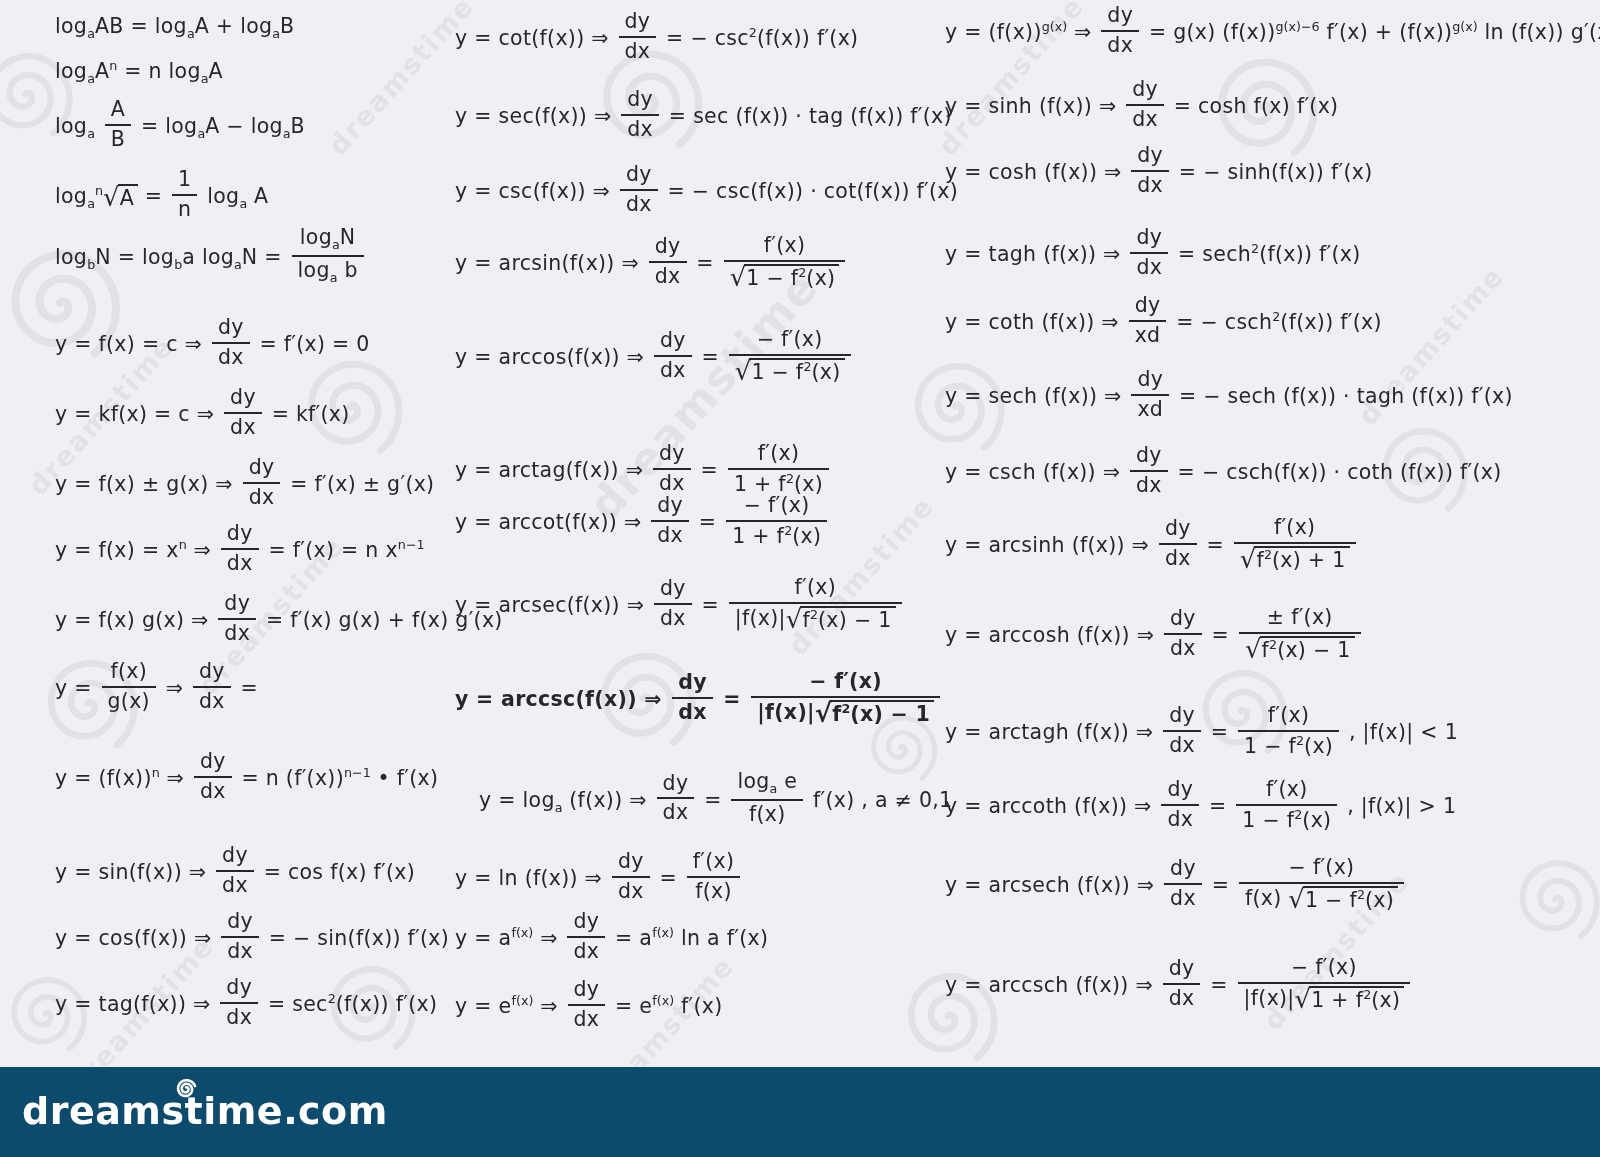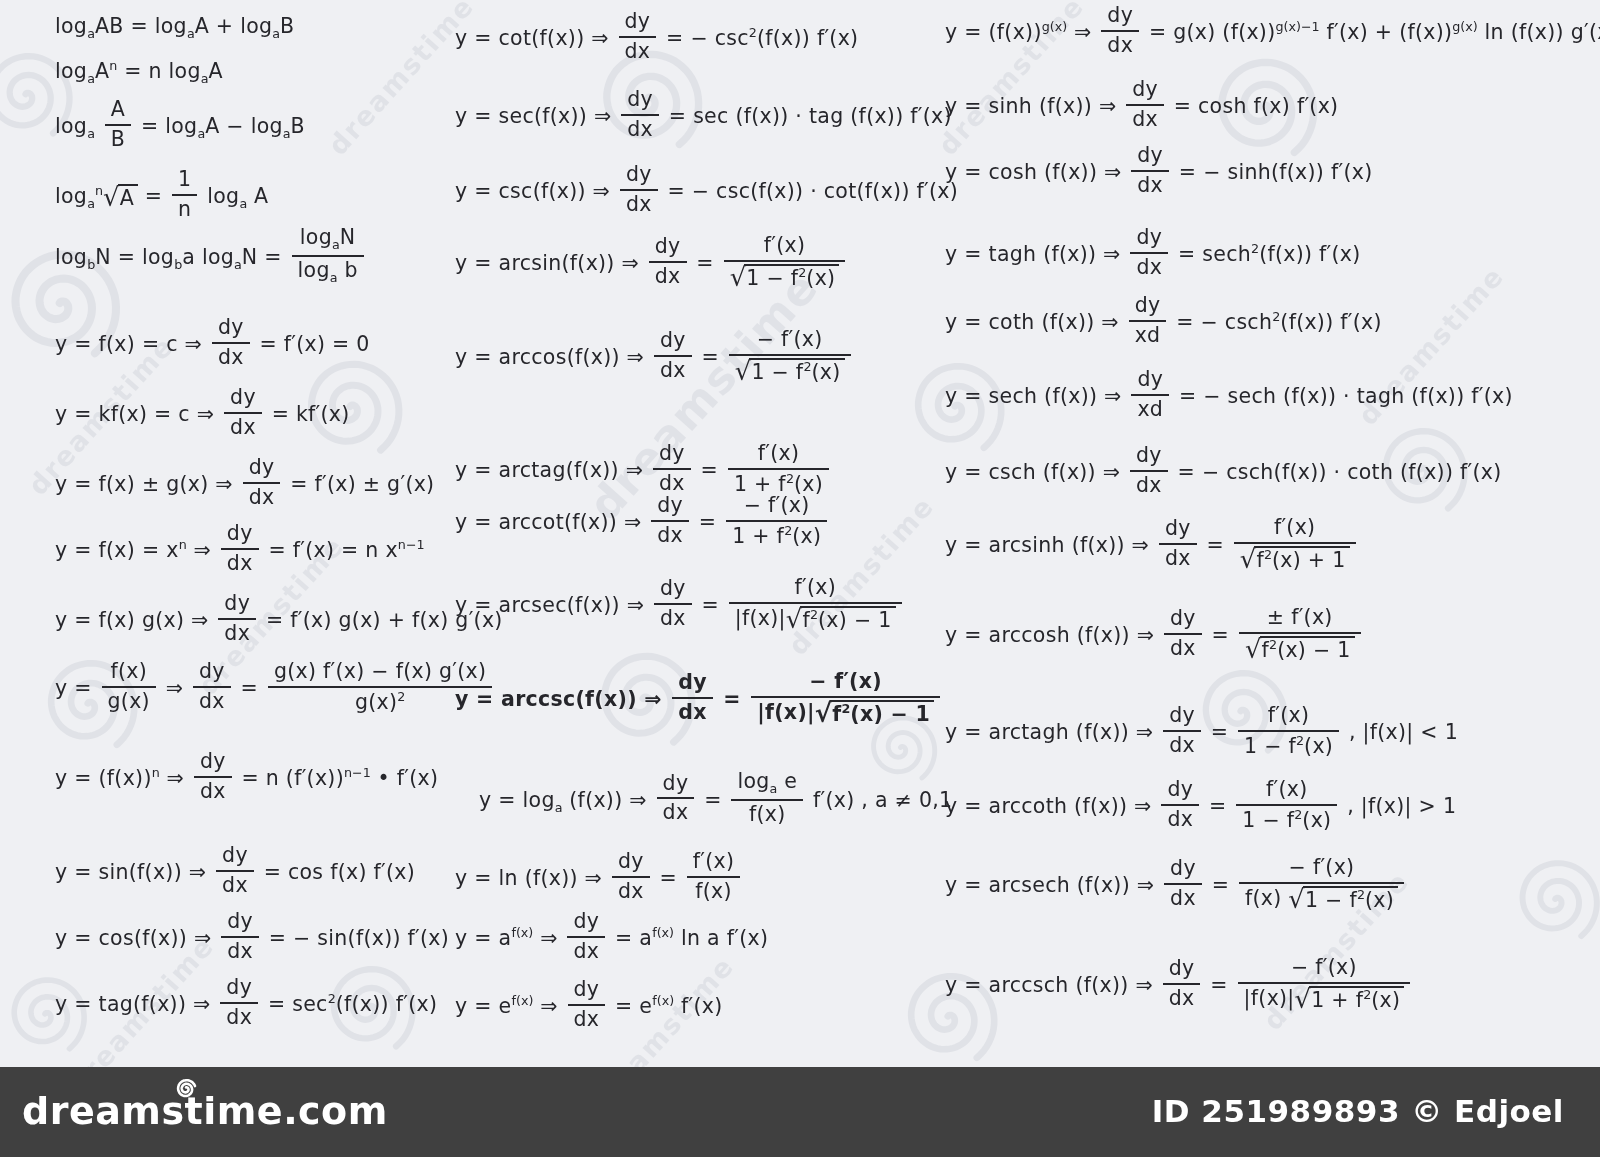--- a/index.html
+++ b/index.html
@@ -14,21 +14,21 @@
   .formula{position:absolute;white-space:nowrap;font-size:20.5px;letter-spacing:0.3px;}
   .fr{display:inline-flex;flex-direction:column;vertical-align:middle;text-align:center;
       margin:0 3px;transform:translateY(-3px);line-height:1.15;}
   .nu{display:block;padding:1px 6px 2px;border-bottom:2px solid #26262b;}
   .de{display:block;padding:2px 6px 0;}
   .sq{display:inline-flex;align-items:flex-end;vertical-align:middle;}
   .rs{font-size:1.25em;line-height:1;transform:translateY(1px);}
   .rb{border-top:2px solid #26262b;padding:0 4px 0 2px;margin-left:-2px;}
   sup{font-size:0.62em;letter-spacing:0;}
   sub{font-size:0.62em;letter-spacing:0;}
-  .footer{position:absolute;left:0;right:0;bottom:0;height:90px;background:#404040;color:#ffffff;}
+  .footer{position:absolute;left:0;right:0;bottom:0;height:90px;background:#0c4a6e;color:#ffffff;}
   .brand{position:absolute;left:22px;top:22px;font-size:38px;font-weight:bold;letter-spacing:0.5px;}
   .brand-spiral{position:absolute;left:151px;top:-13px;}
   .credit{position:absolute;right:36px;top:26px;font-size:31px;font-weight:bold;letter-spacing:0.5px;}
 </style>
 </head>
 <body>
 
 <div class="canvas">
   <div class="wm-layer">
       <svg width="130" height="130" viewBox="0 0 130 130" class="wm-spiral" style="left: -33.5px; top: 36.5px; width: 117px; height: 117px;">
@@ -125,24 +125,21 @@
         <div class="formula" style="top: 594px;">y = f(x) g(x) ⇒ <span class="fr">
             <span class="nu">dy</span>
             <span class="de">dx</span>
           </span> = f′(x) g(x) + f(x) g′(x)</div>
         <div class="formula" style="top: 662px;">y = <span class="fr">
             <span class="nu">f(x)</span>
             <span class="de">g(x)</span>
           </span> ⇒ <span class="fr">
             <span class="nu">dy</span>
             <span class="de">dx</span>
-          </span> = <span class="fr">
-            <span class="nu">g(x) f′(x) − f(x) g′(x)</span>
-            <span class="de">g(x)<sup>2</sup></span>
-          </span></div>
+          </span> = </div>
         <div class="formula" style="top: 752px;">y = (f(x))<sup>n</sup> ⇒ <span class="fr">
             <span class="nu">dy</span>
             <span class="de">dx</span>
           </span> = n (f′(x))<sup>n−1</sup> • f′(x)</div>
         <div class="formula" style="top: 846px;">y = sin(f(x)) ⇒ <span class="fr">
             <span class="nu">dy</span>
             <span class="de">dx</span>
           </span> = cos f(x) f′(x)</div>
         <div class="formula" style="top: 912px;">y = cos(f(x)) ⇒ <span class="fr">
             <span class="nu">dy</span>
@@ -240,21 +237,21 @@
           </span> = a<sup>f(x)</sup> ln a f′(x)</div>
         <div class="formula" style="top: 980px;">y =  e<sup>f(x)</sup> ⇒ <span class="fr">
             <span class="nu">dy</span>
             <span class="de">dx</span>
           </span> = e<sup>f(x)</sup> f′(x)</div>
       </div>
     <div class="col" id="col3" style="left: 945px;">
         <div class="formula" style="top: 6px;">y = (f(x))<sup>g(x)</sup> ⇒ <span class="fr">
             <span class="nu">dy</span>
             <span class="de">dx</span>
-          </span> = g(x) (f(x))<sup>g(x)−1</sup> f′(x) + (f(x))<sup>g(x)</sup> ln (f(x)) g′(x)</div>
+          </span> = g(x) (f(x))<sup>g(x)−6</sup> f′(x) + (f(x))<sup>g(x)</sup> ln (f(x)) g′(x)</div>
         <div class="formula" style="top: 80px;">y = sinh (f(x)) ⇒ <span class="fr">
             <span class="nu">dy</span>
             <span class="de">dx</span>
           </span> = cosh f(x) f′(x)</div>
         <div class="formula" style="top: 146px;">y = cosh (f(x)) ⇒ <span class="fr">
             <span class="nu">dy</span>
             <span class="de">dx</span>
           </span> = − sinh(f(x)) f′(x)</div>
         <div class="formula" style="top: 228px;">y = tagh (f(x)) ⇒ <span class="fr">
             <span class="nu">dy</span>
@@ -328,15 +325,14 @@
           </span></div>
       </div>
   </div>
   <div class="footer">
     <div class="brand">
       <span>dreamstime.com</span>
       <svg class="brand-spiral" width="26" height="26" viewBox="0 0 26 26">
           <path id="brandSpiralPath" fill="none" stroke="#ffffff" stroke-width="2.6" stroke-linecap="round" d="M13.0 11.5L13.2 11.4L13.4 11.4L13.6 11.4L13.8 11.4L14.0 11.5L14.2 11.5L14.4 11.6L14.6 11.8L14.8 11.9L15.0 12.1L15.1 12.3L15.3 12.6L15.4 12.8L15.4 13.1L15.5 13.4L15.5 13.7L15.4 14.0L15.4 14.3L15.3 14.6L15.1 14.9L14.9 15.2L14.7 15.4L14.4 15.7L14.1 15.9L13.8 16.1L13.5 16.2L13.1 16.3L12.7 16.4L12.3 16.4L11.9 16.3L11.5 16.2L11.1 16.1L10.7 15.9L10.4 15.7L10.0 15.4L9.7 15.1L9.4 14.7L9.2 14.3L9.0 13.9L8.9 13.4L8.8 13.0L8.7 12.5L8.8 12.0L8.8 11.5L9.0 11.0L9.2 10.5L9.5 10.0L9.8 9.6L10.2 9.2L10.6 8.8L11.1 8.5L11.6 8.2L12.1 8.0L12.7 7.9L13.3 7.8L13.9 7.8L14.5 7.9L15.1 8.1L15.7 8.3L16.2 8.6L16.8 8.9L17.3 9.3L17.7 9.8L18.1 10.3L18.4 10.9L18.7 11.5L18.9 12.2L19.0 12.9L19.1 13.6L19.0 14.3L18.9 15.0L18.7 15.7L18.4 16.4L18.0 17.0L17.6 17.6L17.1 18.1L16.5 18.6L15.9 19.1L15.2 19.4L14.4 19.7L13.6 19.9L12.9 20.0L12.0 20.0L11.2 19.9L10.4 19.7L9.6 19.4L8.9 19.0L8.2 18.6L7.5 18.0L6.9 17.4L6.4 16.7L6.0 16.0L5.6 15.1L5.3 14.3L5.2 13.4L5.1 12.5L5.2 11.6L5.3 10.7L5.6 9.8L5.9 8.9L6.4 8.1L6.9 7.3L7.6 6.6L8.3 6.0L9.1 5.4L10.0 5.0L10.9 4.6L11.9 4.4L12.9 4.2L13.9 4.2L14.9 4.3L15.9 4.5L16.9 4.9L17.9 5.3L18.8 5.9L19.6 6.5L20.3 7.3L21.0 8.1L21.6 9.1L22.0 10.1"></path>
         </svg>
     </div>
-    <div class="credit">ID 251989893 © Edjoel</div>
   </div>
 </div>
 
 </body></html>

